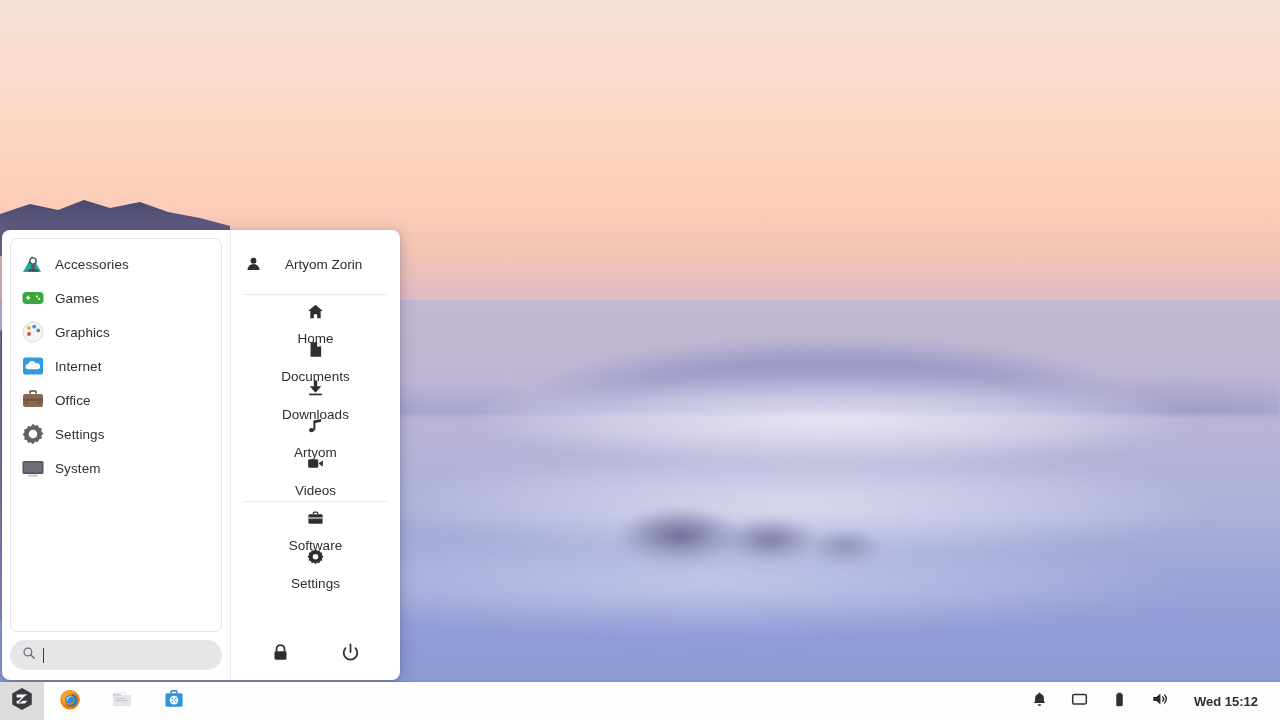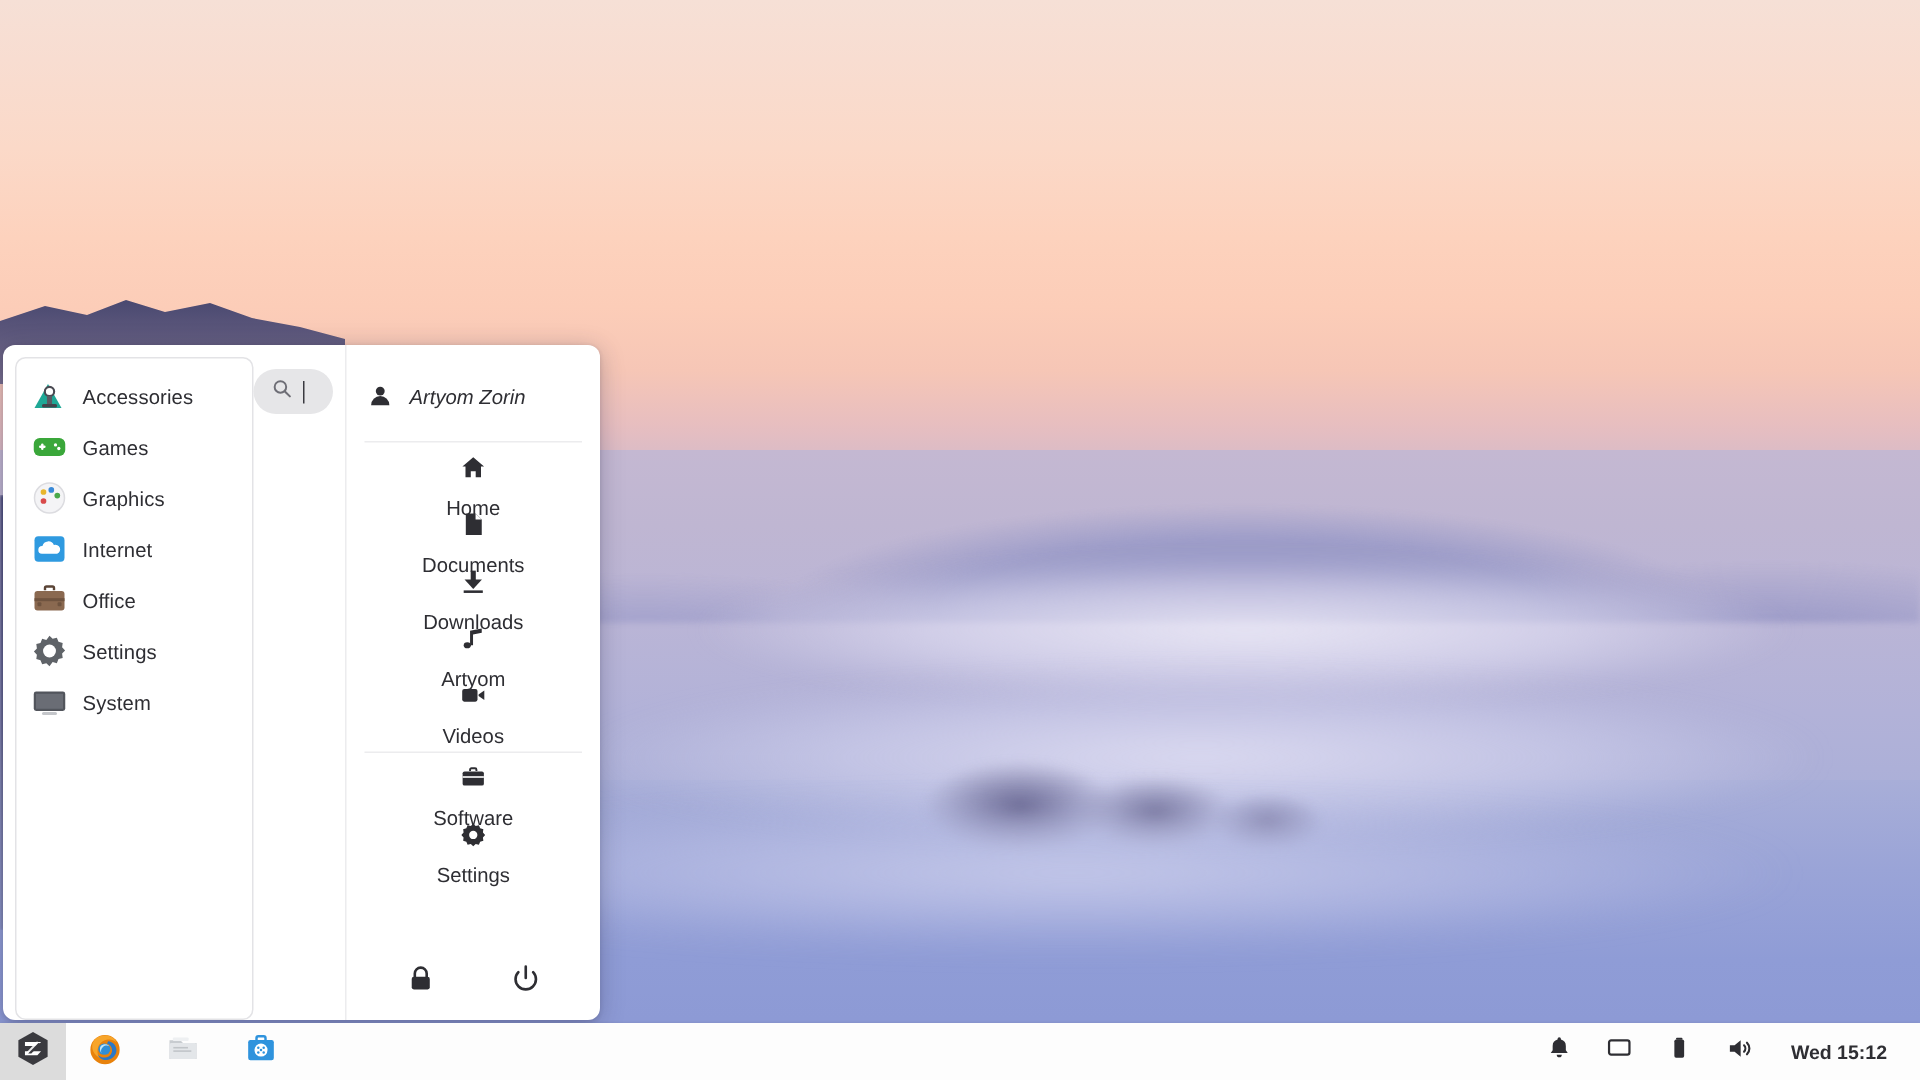--- a/index.html
+++ b/index.html
@@ -96,21 +96,21 @@
     width: 398px; height: 450px;
     background: #ffffff;
     border-radius: 8px;
     box-shadow: 0 3px 16px rgba(40,40,70,.28), 0 1px 3px rgba(40,40,70,.16);
     display: flex;
     overflow: hidden;
   }
   .menu-left {
     width: 228px; height: 100%;
     padding: 8px 8px 0 8px;
-    display: flex; flex-direction: row;
+    display: flex; flex-direction: column;
   }
   .cat-card {
     flex: 1;
     border: 1px solid #e3e3e6;
     border-radius: 7px;
     padding: 8px 0;
     overflow: hidden;
     background: #fff;
   }
   .cat-item {
@@ -138,22 +138,22 @@
   .search-txt { font-size: 13px; color: #5a5a62; }
 
   
   .menu-right {
     width: 170px; height: 100%;
     border-left: 1px solid #ececee;
     display: flex; flex-direction: column;
     padding: 0 0 6px 0;
   }
   .user-row {
-    display: flex; align-items: center; gap: 11px;
-    height: 52px; padding: 0 14px; margin-top: 8px; font-style: italic;
+    display: flex; align-items: center; gap: 23px;
+    height: 52px; padding: 0 14px; margin-top: 8px;
   }
   .user-name { font-size: 13.5px; color: #2e2e33; white-space: nowrap; }
   .sep { height: 1px; background: #ececee; margin: 4px 12px; }
   .place-list { padding: 4px 0; }
   .place-item {
     display: flex; align-items: center; gap: 11px;
     height: 38px; padding: 0 14px; cursor: default; flex-direction: column;
   }
   .place-label { font-size: 13.5px; color: #2e2e33; }
   .pico { width: 17px; height: 17px; flex: 0 0 17px; display: flex; align-items: center; justify-content: center; }

